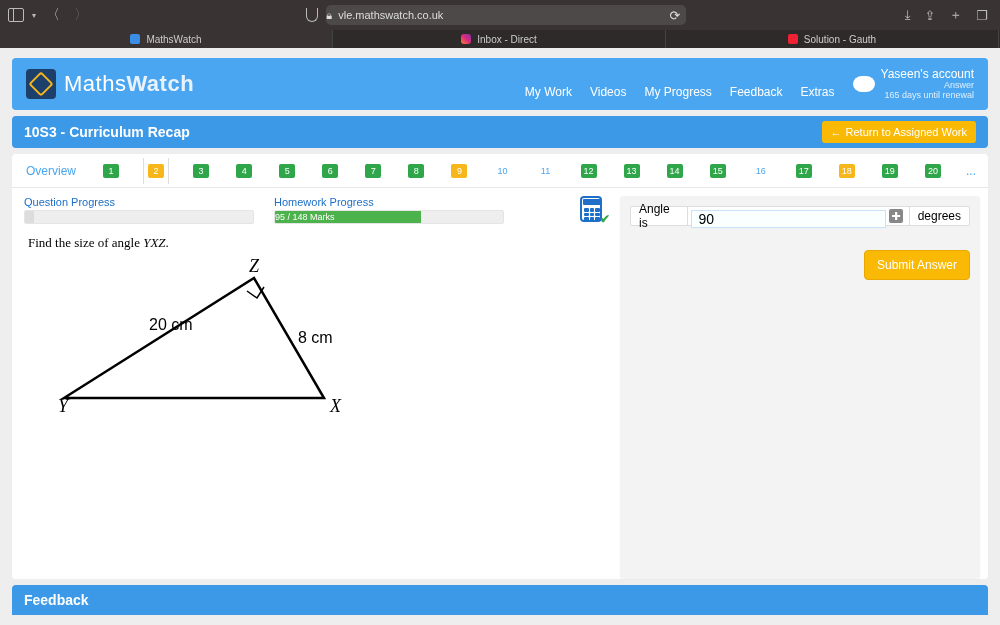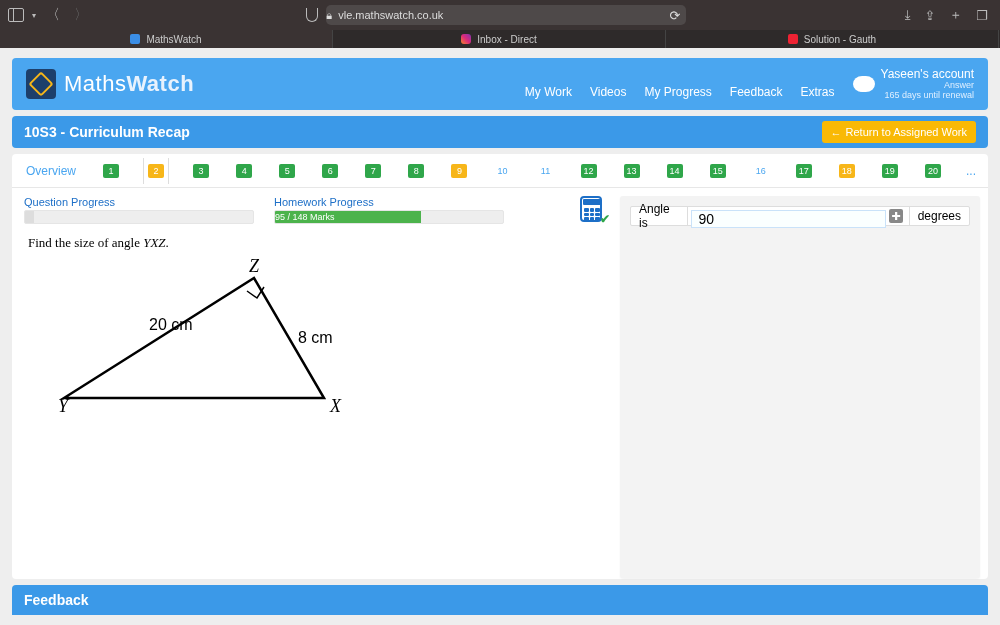--- a/index.html
+++ b/index.html
@@ -287,20 +287,23 @@
         </div>
       </div>
 
       <div class="right-pane">
         <div class="ans-row">
           <div class="ans-label">Angle is</div>
           <input class="ans-input" value="90" style="">
           <div class="ans-plus">✚</div>
           <div class="ans-unit">degrees</div>
         </div>
+        <button class="submit-btn">
+          <span>Submit Answer</span>
+        </button>
       </div>
     </div>
   </div>
 
   <div class="feedback-bar">
     <span>Feedback</span>
   </div>
 </div>
 
 </body></html>

